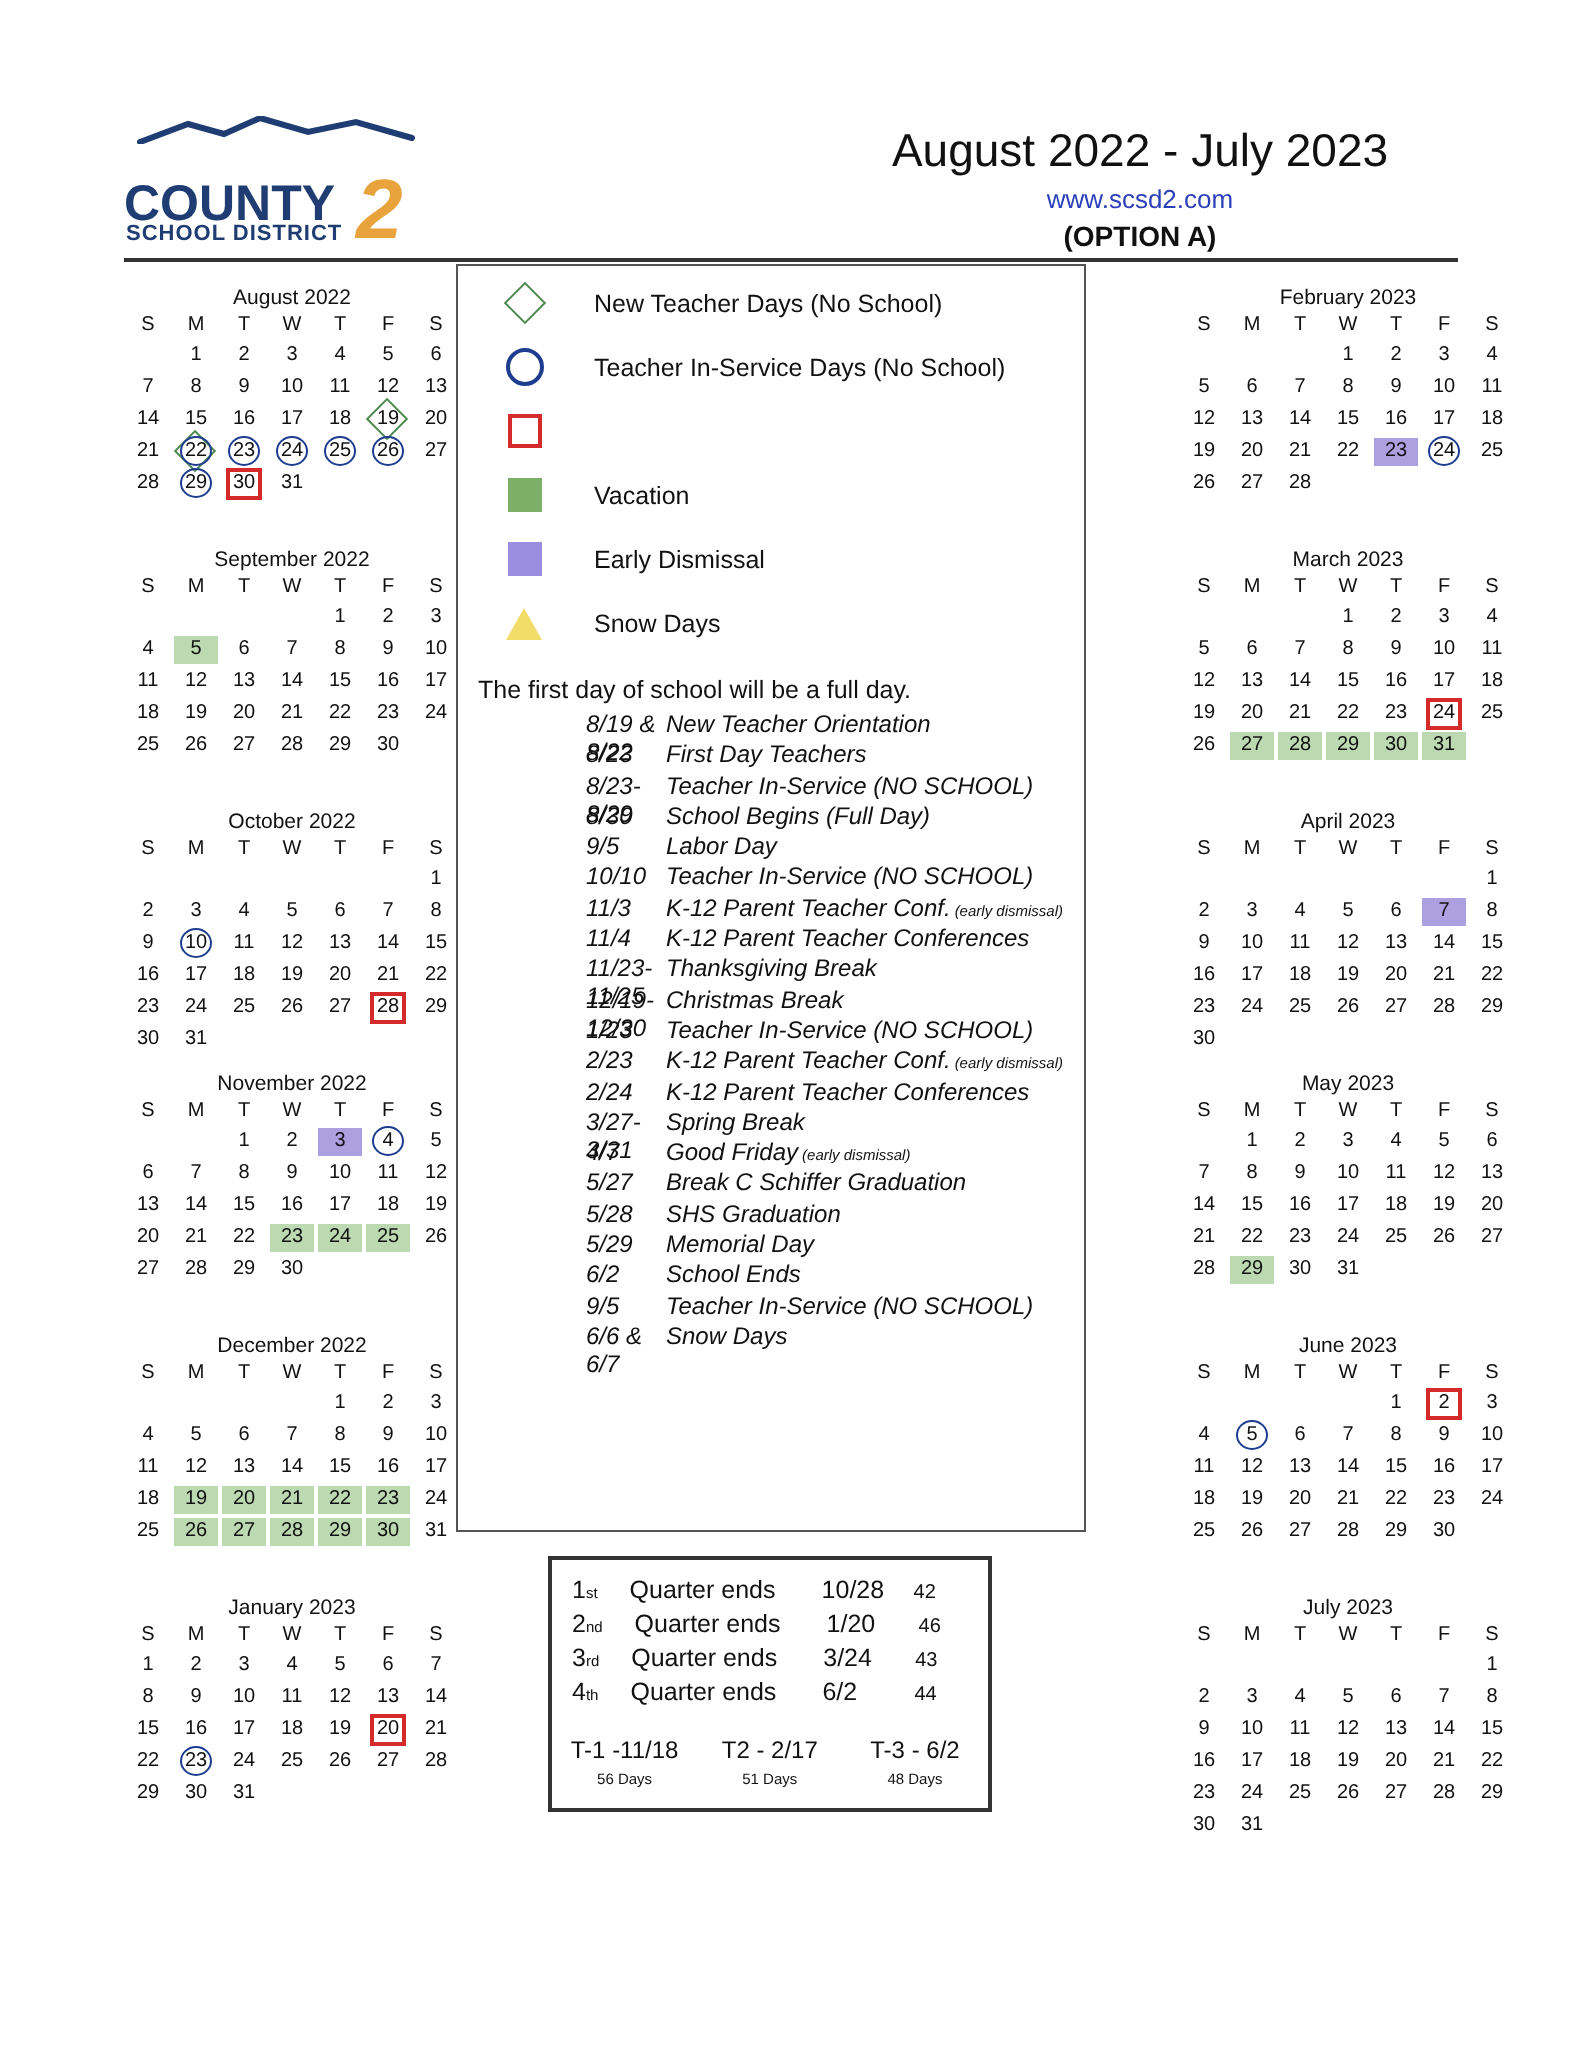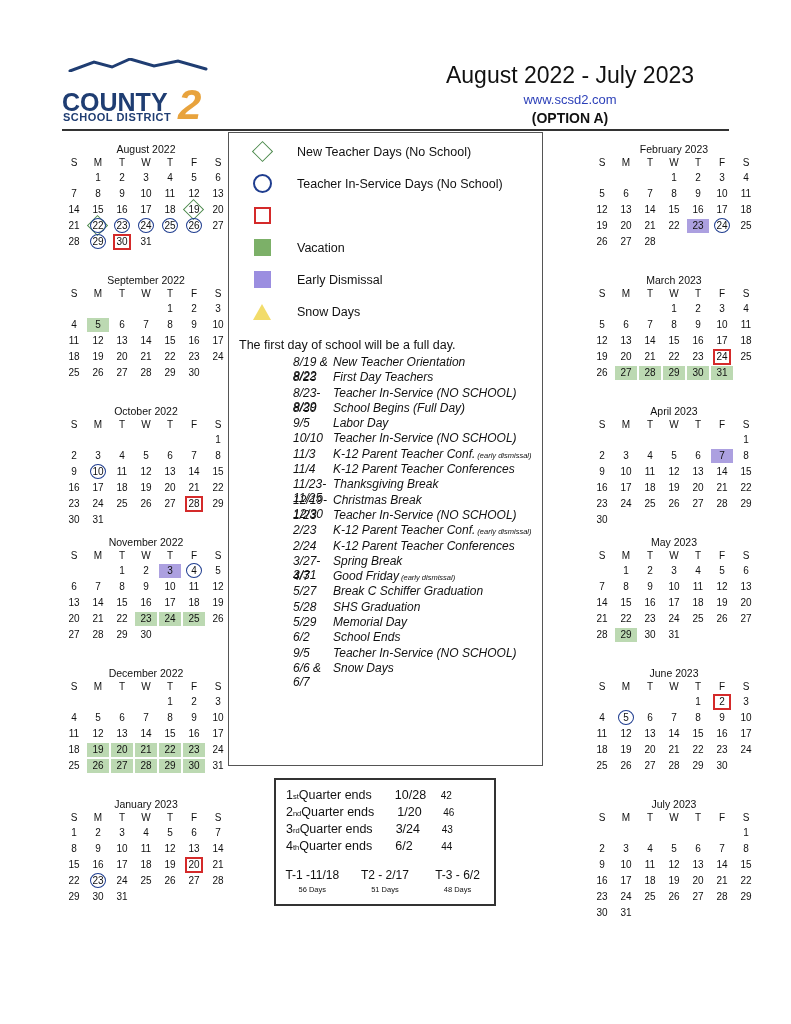--- a/index.html
+++ b/index.html
@@ -85,21 +85,21 @@
   .ev-note{font-size:7.5px;color:#111;margin-left:2px;}
   .totals{position:absolute;left:0;top:572px;width:313px;text-align:center;}
   .totals div{font-size:12.5px;font-weight:bold;color:#111;line-height:17px;}
 
   
   .q-box{position:absolute;left:274px;top:778px;width:218px;height:124px;
     border:2px solid #333;background:#fff;}
   .q-row{display:flex;height:17px;align-items:baseline;padding-left:10px;}
   .q-n{font-size:12.5px;color:#111;}
   .q-sup{font-size:7.5px;color:#111;}
-  .q-txt{font-size:12.5px;color:#111;margin-left:0;width:96px;}
+  .q-txt{font-size:12.5px;color:#111;margin-left:16px;width:96px;}
   .q-date{font-size:12.5px;color:#111;width:46px;}
   .q-days{font-size:10px;color:#111;}
   .t-row{display:flex;margin-top:12px;}
   .t-item{width:72.6px;text-align:center;}
   .t-label{font-size:12px;color:#111;}
   .t-days{font-size:7.5px;color:#111;margin-top:3px;}
 </style>
 </head>
 <body>
 

